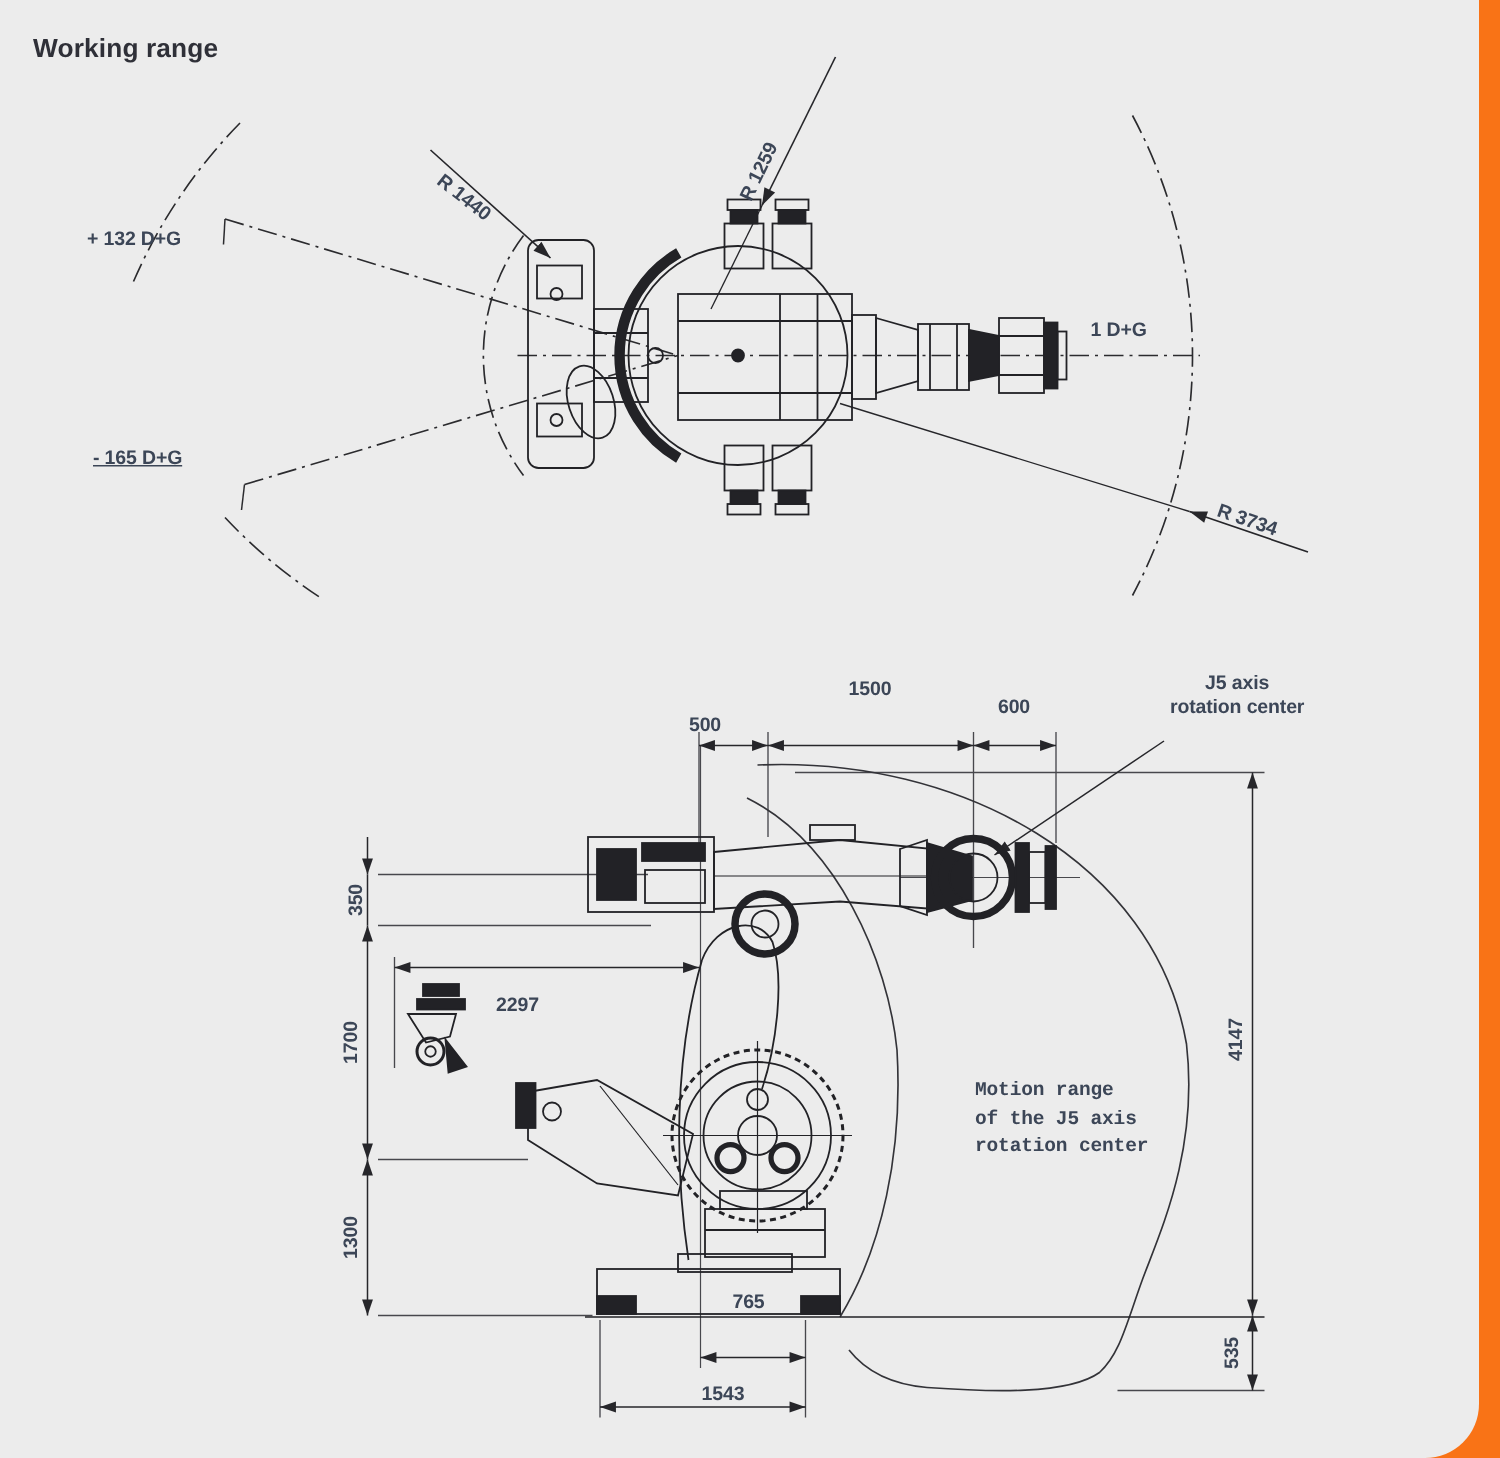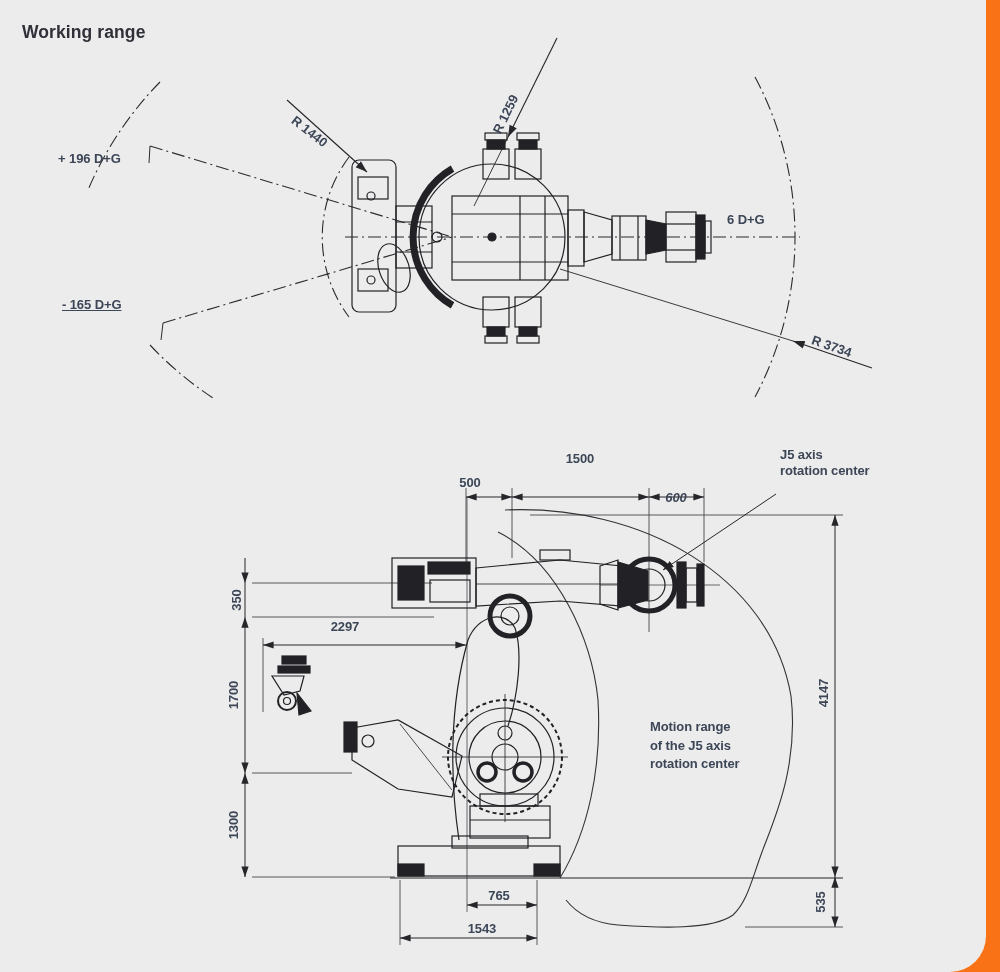--- a/index.html
+++ b/index.html
@@ -17,21 +17,21 @@
     white-space:nowrap;letter-spacing:-0.1px;line-height:14px;
   }
   .c{transform:translateX(-50%);}
   .rotL{transform:translate(-50%,-50%) rotate(-90deg);}
   .title{
     position:absolute;left:22px;top:22px;font-weight:bold;font-size:17.5px;
     color:#2f3038;letter-spacing:0.1px;
   }
   .multi span{display:block;}
   .lh16 span{line-height:16px;}
-  .lh18 span{line-height:18.5px;}
+  .lh18 span{line-height:18.5px;font-family:Liberation Mono, monospace;}
 </style>
 </head>
 <body>
 
 <div id="screen">
   <div id="panel"></div>
 
   <svg width="1000" height="972" viewBox="0 0 1000 972">
     <defs>
       <marker id="arr" viewBox="0 0 10 8" refX="10" refY="4" markerWidth="11" markerHeight="8.5" orient="auto-start-reverse">
@@ -203,40 +203,40 @@
       <rect x="278" y="666" width="32" height="7" fill="#222226"></rect>
       <path d="M272 676 L304 676 L300 691 L284 695 z"></path>
       <circle cx="287" cy="701" r="9" stroke-width="2"></circle>
       <circle cx="287" cy="701" r="3.5"></circle>
       <path d="M297 693 L311 711 L299 715 z" fill="#222226"></path>
     </g>
   </svg>
 
   <div class="title">Working range</div>
 
-  <div class="lbl" style="left:58px;top:152px;">+ 196 D+G</div>
+  <div class="lbl" style="left:58px;top:152px;">+ 132 D+G</div>
   <div class="lbl" style="left:62px;top:298px;text-decoration:underline;">- 165 D+G</div>
-  <div class="lbl" style="left:727px;top:213px;">6 D+G</div>
+  <div class="lbl" style="left:727px;top:213px;">1 D+G</div>
   <div class="lbl" style="left:293px;top:112px;transform:rotate(38deg);transform-origin:0 50%;">R 1440</div>
   <div class="lbl" style="left:497px;top:126px;transform:rotate(-64deg);transform-origin:0 50%;">R 1259</div>
   <div class="lbl" style="left:812px;top:333px;transform:rotate(19deg);transform-origin:0 50%;">R 3734</div>
 
   <div class="lbl c" style="left:470px;top:476px;">500</div>
   <div class="lbl c" style="left:580px;top:452px;">1500</div>
-  <div class="lbl c" style="left:676px;top:491px;font-style:italic;">600</div>
-  <div class="lbl c" style="left:345px;top:620px;">2297</div>
+  <div class="lbl c" style="left:676px;top:464px;">600</div>
+  <div class="lbl c" style="left:345px;top:663px;">2297</div>
   <div class="lbl rotL" style="left:237px;top:600px;">350</div>
   <div class="lbl rotL" style="left:234px;top:695px;">1700</div>
   <div class="lbl rotL" style="left:234px;top:825px;">1300</div>
   <div class="lbl rotL" style="left:824px;top:693px;">4147</div>
   <div class="lbl rotL" style="left:821px;top:902px;">535</div>
-  <div class="lbl c" style="left:499px;top:889px;text-align:right;">765</div>
+  <div class="lbl c" style="left:499px;top:861px;text-align:right;">765</div>
   <div class="lbl c" style="left:482px;top:922px;">1543</div>
 
-  <div class="lbl multi lh16" style="left:780px;top:447px;">
+  <div class="lbl multi lh16" style="left:780px;top:447px;text-align:center;">
     <span>J5 axis</span>
     <span>rotation center</span>
   </div>
 
   <div class="lbl multi lh18" style="left:650px;top:718px;">
     <span>Motion range</span>
     <span>of the J5 axis</span>
     <span>rotation center</span>
   </div>
 </div>

